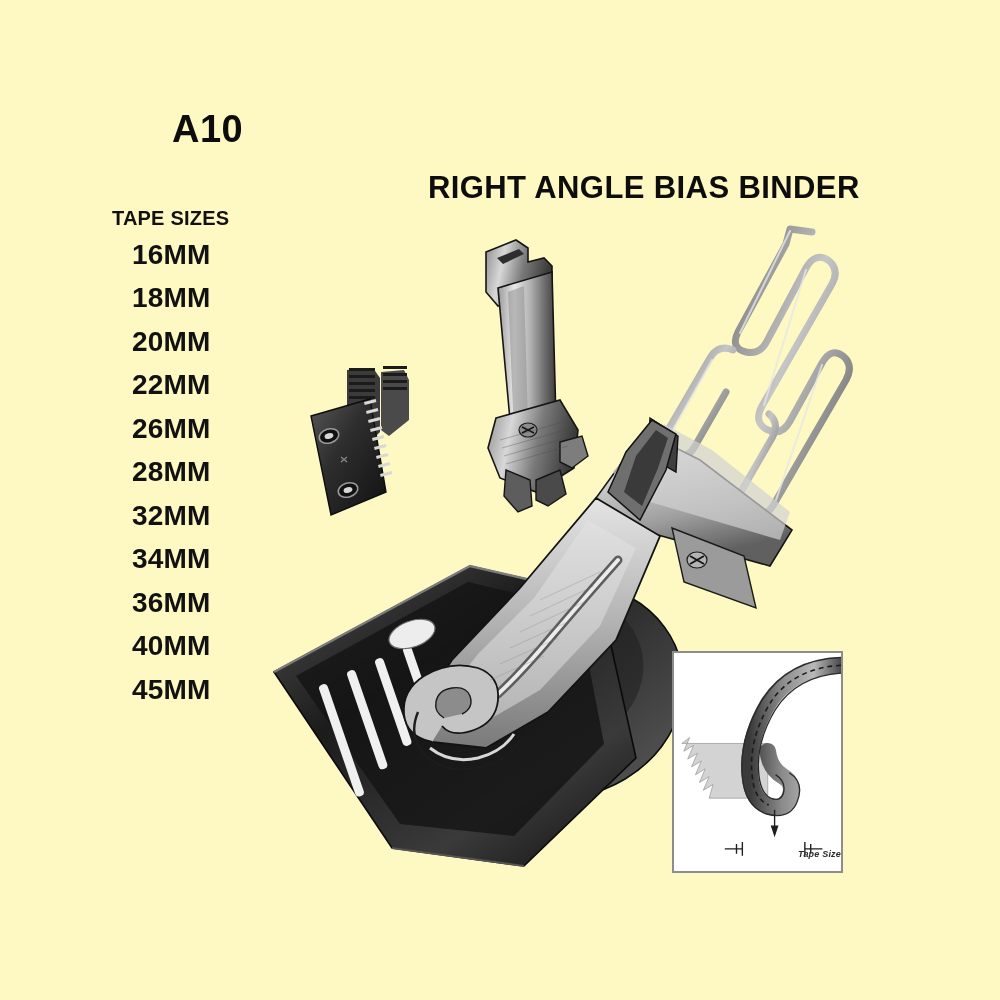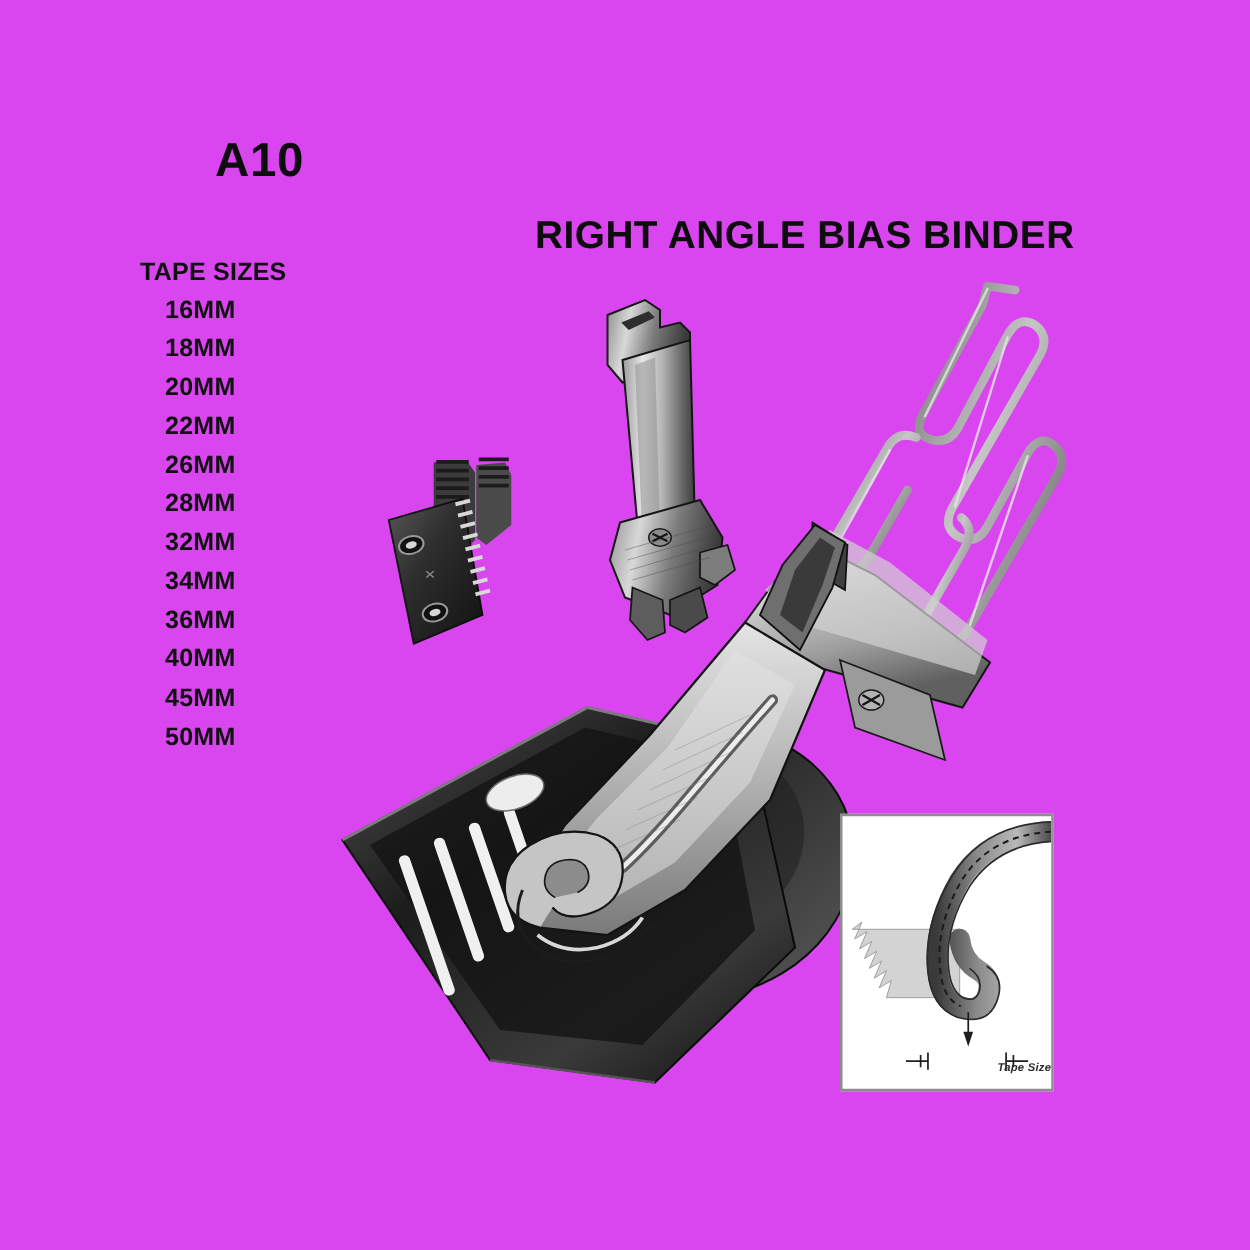--- a/index.html
+++ b/index.html
@@ -4,21 +4,21 @@
 <style>
   html, body {
     margin: 0;
     padding: 0;
     background: #ffffff;
   }
   #page {
     position: relative;
     width: 1000px;
     height: 1000px;
-    background: #d946ef;
+    background: #fef9c3;
     overflow: hidden;
     font-family: "Liberation Sans", sans-serif;
     color: #111111;
   }
 
   
   #model-code {
     position: absolute;
     left: 172px;
     top: 110px;
@@ -52,21 +52,21 @@
     letter-spacing: 0.2px;
     line-height: 1.38;
     color: #111111;
   }
   #tape-sizes-list {
     list-style: none;
     margin: 0;
     padding: 0 0 0 20px;
   }
   #tape-sizes-list li {
-    font-size: 20px;
+    font-size: 28px;
     font-weight: bold;
     letter-spacing: 0.2px;
     line-height: 1.555;
     color: #111111;
   }
 
   
   #illustration {
     position: absolute;
     left: 0;
@@ -118,21 +118,20 @@
         <li>18MM</li>
         <li>20MM</li>
         <li>22MM</li>
         <li>26MM</li>
         <li>28MM</li>
         <li>32MM</li>
         <li>34MM</li>
         <li>36MM</li>
         <li>40MM</li>
         <li>45MM</li>
-        <li>50MM</li>
       </ul>
   </div>
 
   <svg id="illustration" viewBox="0 0 1000 1000">
     <defs>
       <linearGradient id="gMetalV" x1="0" y1="0" x2="1" y2="0">
         <stop offset="0%" stop-color="#9a9a9a"></stop>
         <stop offset="28%" stop-color="#e8e8e8"></stop>
         <stop offset="55%" stop-color="#b4b4b4"></stop>
         <stop offset="80%" stop-color="#6e6e6e"></stop>

